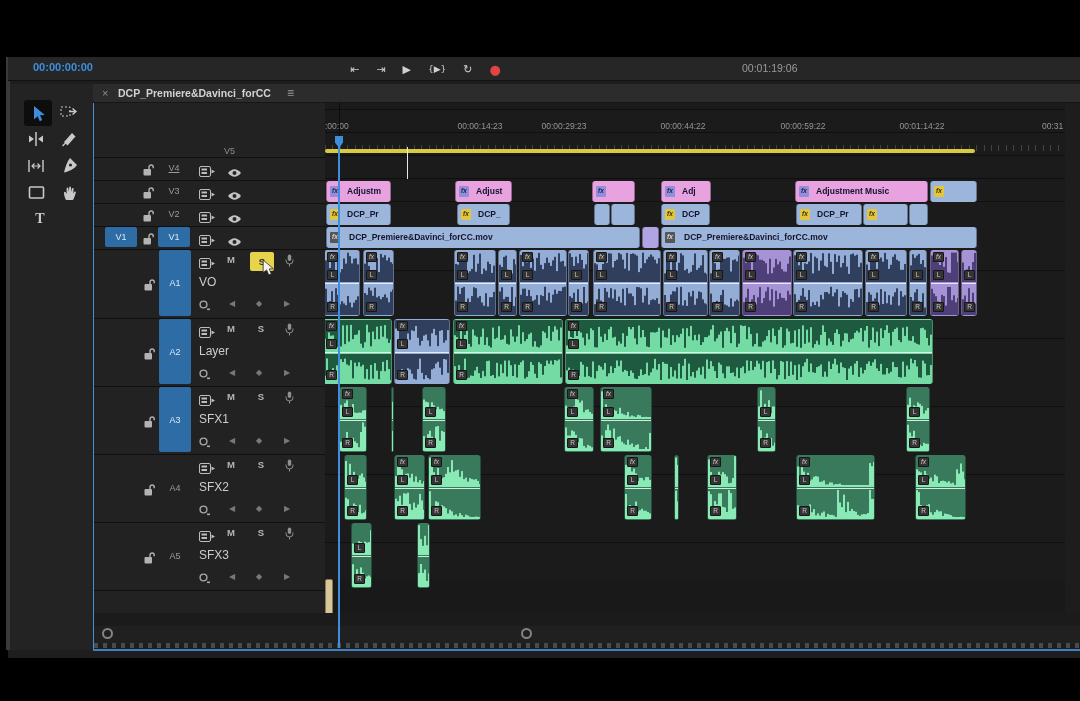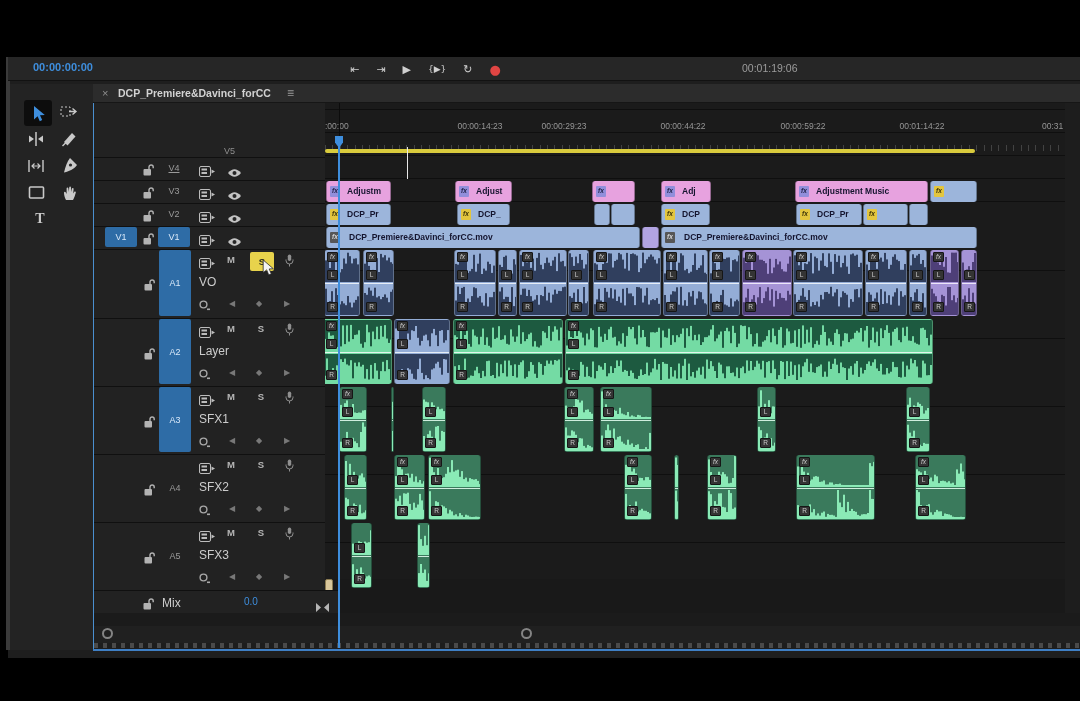--- a/index.html
+++ b/index.html
@@ -2490,31 +2490,20 @@
           <rect x="0" y="33" width="13" height="1" fill="#cfeede"></rect>
         </svg>
       </div>
     </div>
   <div class="abs hdr-divider"></div>
 
   <div class="abs cti"></div>
   <div class="abs cti-head"></div>
   <div class="abs edit-line"></div>
 
-  <div class="abs mix-row">
-    <span class="abs" id="mix-lock" style="left:49px;top:5px;"><svg width="11" height="12" viewBox="0 0 11 12">
-          <rect x="0.5" y="5" width="7.5" height="6.5" rx="1" fill="#b3b3b3"></rect>
-          <path d="M6 5 V3.1 A2.1 2.1 0 0 1 10.2 3.1 V4.3" stroke="#b3b3b3" stroke-width="1.4" fill="none"></path>
-        </svg></span>
-    <span class="abs tname" style="left:68px;top:5px;">Mix</span>
-    <span class="abs" style="left:150px;top:5px;color:#3e8edd;font-size:10px;">0.0</span>
-    <span class="abs" id="mix-bowtie" style="left:222px;top:7px;"><svg width="13" height="9" viewBox="0 0 13 9">
-          <path d="M0 0 L5 4.5 L0 9 Z M13 0 L8 4.5 L13 9 Z" fill="#b5b5b5"></path>
-        </svg></span>
-  </div>
   <div class="abs below-lanes"></div>
   <div class="abs scroll-zone">
 
     <div class="scroll-knob" style="left:8px;top:2px;"></div>
     <div class="scroll-knob" style="left:427px;top:2px;"></div>
   </div>
   <div class="abs bottom-dashes"></div>
   <div class="abs bottom-blue"></div>
 
   <div class="abs cursor" style="left:262px;top:260px;">

